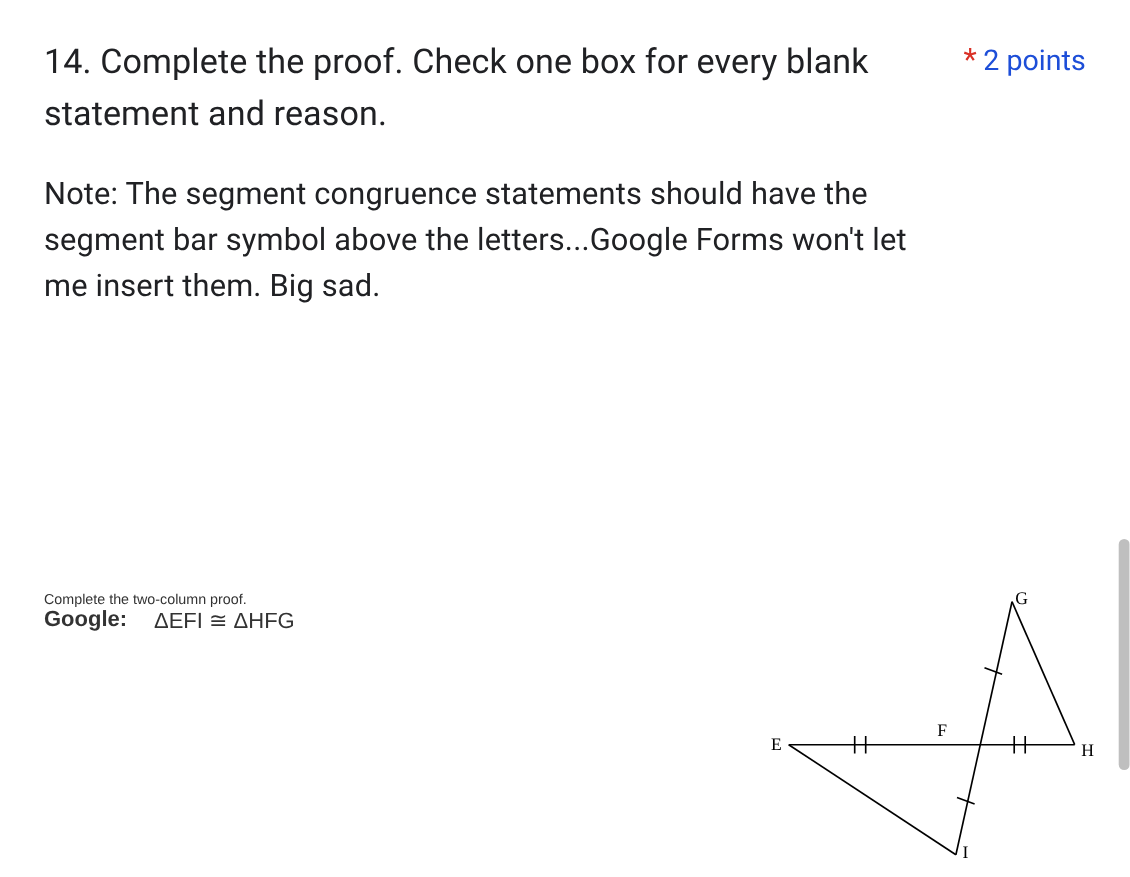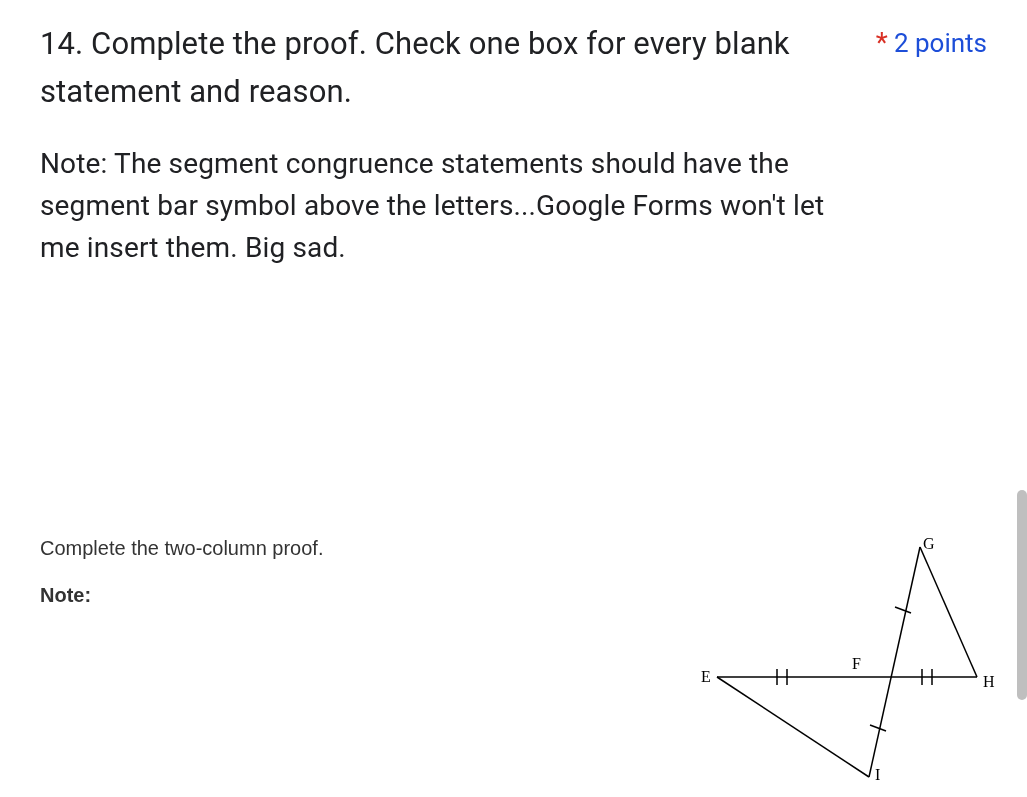--- a/index.html
+++ b/index.html
@@ -8,21 +8,21 @@
     height: 797px;
     background: #ffffff;
     font-family: Roboto, Arial, sans-serif;
     color: #202124;
     overflow: hidden;
   }
   .page {
     position: relative;
     width: 100%;
     height: 100%;
-    padding: 20px 40px 0 40px;
+    padding: 32px 40px 0 40px;
   }
   .question-header {
     display: flex;
     align-items: flex-start;
     justify-content: space-between;
     margin-bottom: 8px;
   }
   .question-title {
     font-size: 31px;
     line-height: 1.55;
@@ -61,22 +61,21 @@
     display: flex;
     justify-content: space-between;
     align-items: flex-start;
   }
   .proof-text {
     font-family: Arial, sans-serif;
     font-size: 20px;
     color: #333;
   }
   .proof-instruction {
-    font-size: 20px;
-    margin-bottom: 24px;
+    font-size: 13px;
   }
   .proof-given, .proof-prove {
     display: flex;
     margin-bottom: 4px;
   }
   .proof-label {
     font-weight: bold;
     width: 100px;
     flex-shrink: 0;
   }
@@ -133,21 +132,22 @@
   </div>
 
   <div class="note-text">Note: The segment congruence statements should have the segment bar symbol above the letters...Google Forms won't let me insert them. Big sad.</div>
 
   <div class="bottom-block">
     <div class="proof-text">
       <div class="proof-instruction">Complete the two-column proof.</div>
 
 
       <div class="proof-prove">
-        <div class="proof-label">Note:</div>
+        <div class="proof-label">Google:</div>
+        <div class="proof-body">ΔEFI ≅ ΔHFG</div>
       </div>
     </div>
 
     <div class="diagram">
       <svg viewBox="0 0 300 250">
 
         <g stroke="#000" stroke-width="1.5" fill="none">
 
           <line x1="20" y1="140" x2="280" y2="140"></line>
 

